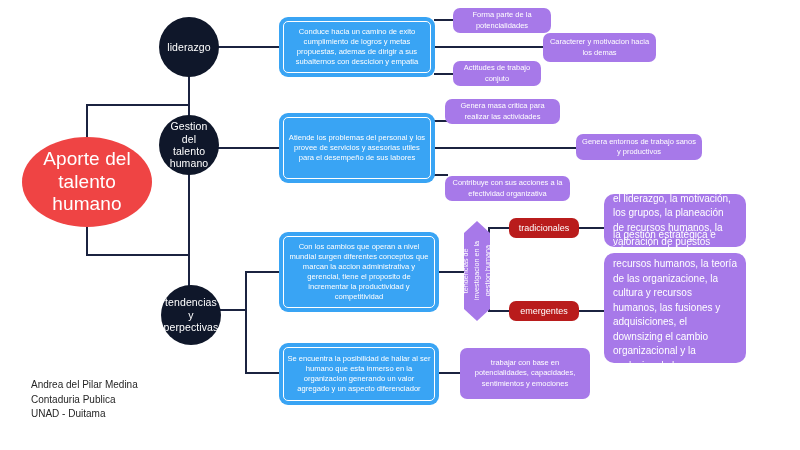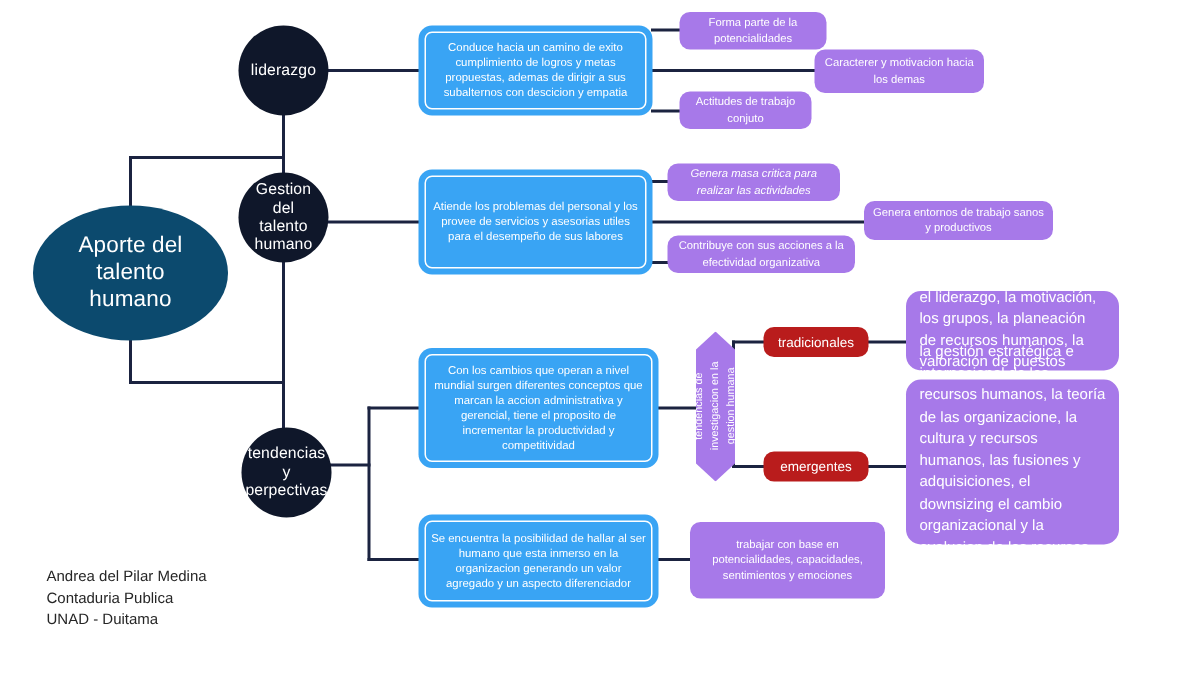--- a/index.html
+++ b/index.html
@@ -34,22 +34,22 @@
     display: flex;
     align-items: center;
     justify-content: center;
     text-align: center;
     color: #ffffff;
     line-height: 1.18;
   }
 
   .circle-root {
     border-radius: 50%;
-    background: #0c4a6e;
-    font-size: 15px;
+    background: #ef4444;
+    font-size: 19px;
     letter-spacing: .1px;
   }
   .circle-branch {
     border-radius: 50%;
     background: #0f172a;
     font-size: 10.5px;
     letter-spacing: .1px;
   }
 
   .box-blue {
@@ -214,29 +214,29 @@
   </div>
 
   <div class="node box-purple" style="left:543px; top:33px; width:113px; height:29px;">
     <span>Caracterer y motivacion hacia los demas</span>
   </div>
 
   <div class="node box-purple" style="left:453px; top:61px; width:88px; height:25px;">
     <span>Actitudes de trabajo conjuto</span>
   </div>
 
-  <div class="node box-purple" style="left:445px; top:109px; width:115px; height:25px;font-style:italic;">
+  <div class="node box-purple" style="left:445px; top:99px; width:115px; height:25px;">
     <span>Genera masa critica para realizar las actividades</span>
   </div>
 
   <div class="node box-purple" style="left:576px; top:134px; width:126px; height:26px;">
     <span>Genera entornos de trabajo sanos y productivos</span>
   </div>
 
-  <div class="node box-purple" style="left:445px; top:157px; width:125px; height:25px;">
+  <div class="node box-purple" style="left:445px; top:176px; width:125px; height:25px;">
     <span>Contribuye con sus acciones a la efectividad organizativa</span>
   </div>
 
   <div class="node hexagon" style="left:464px; top:221px; width:26px; height:100px;">
     <span class="vtext">tendencias de
 investigacion en la
 gestion humana</span>
   </div>
 
   <div class="node pill-blue" style="left:509px; top:218px; width:70px; height:20px;">

